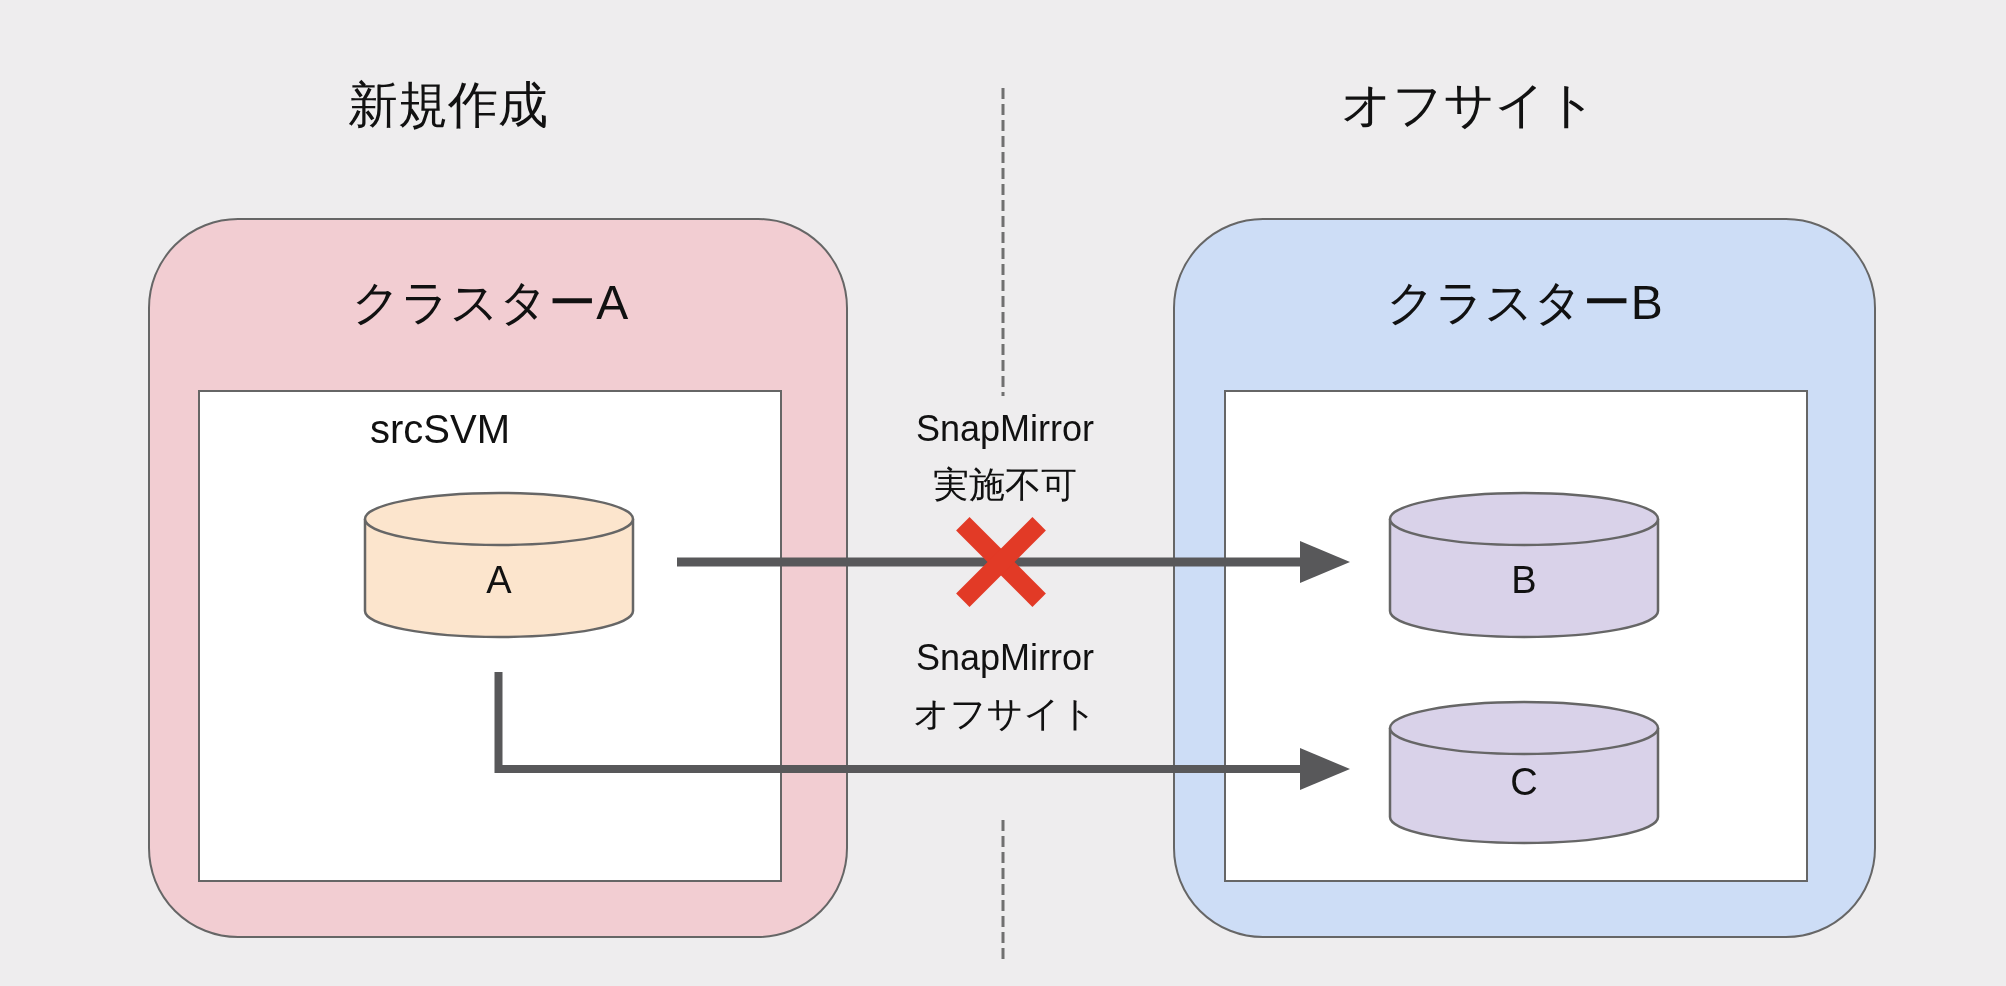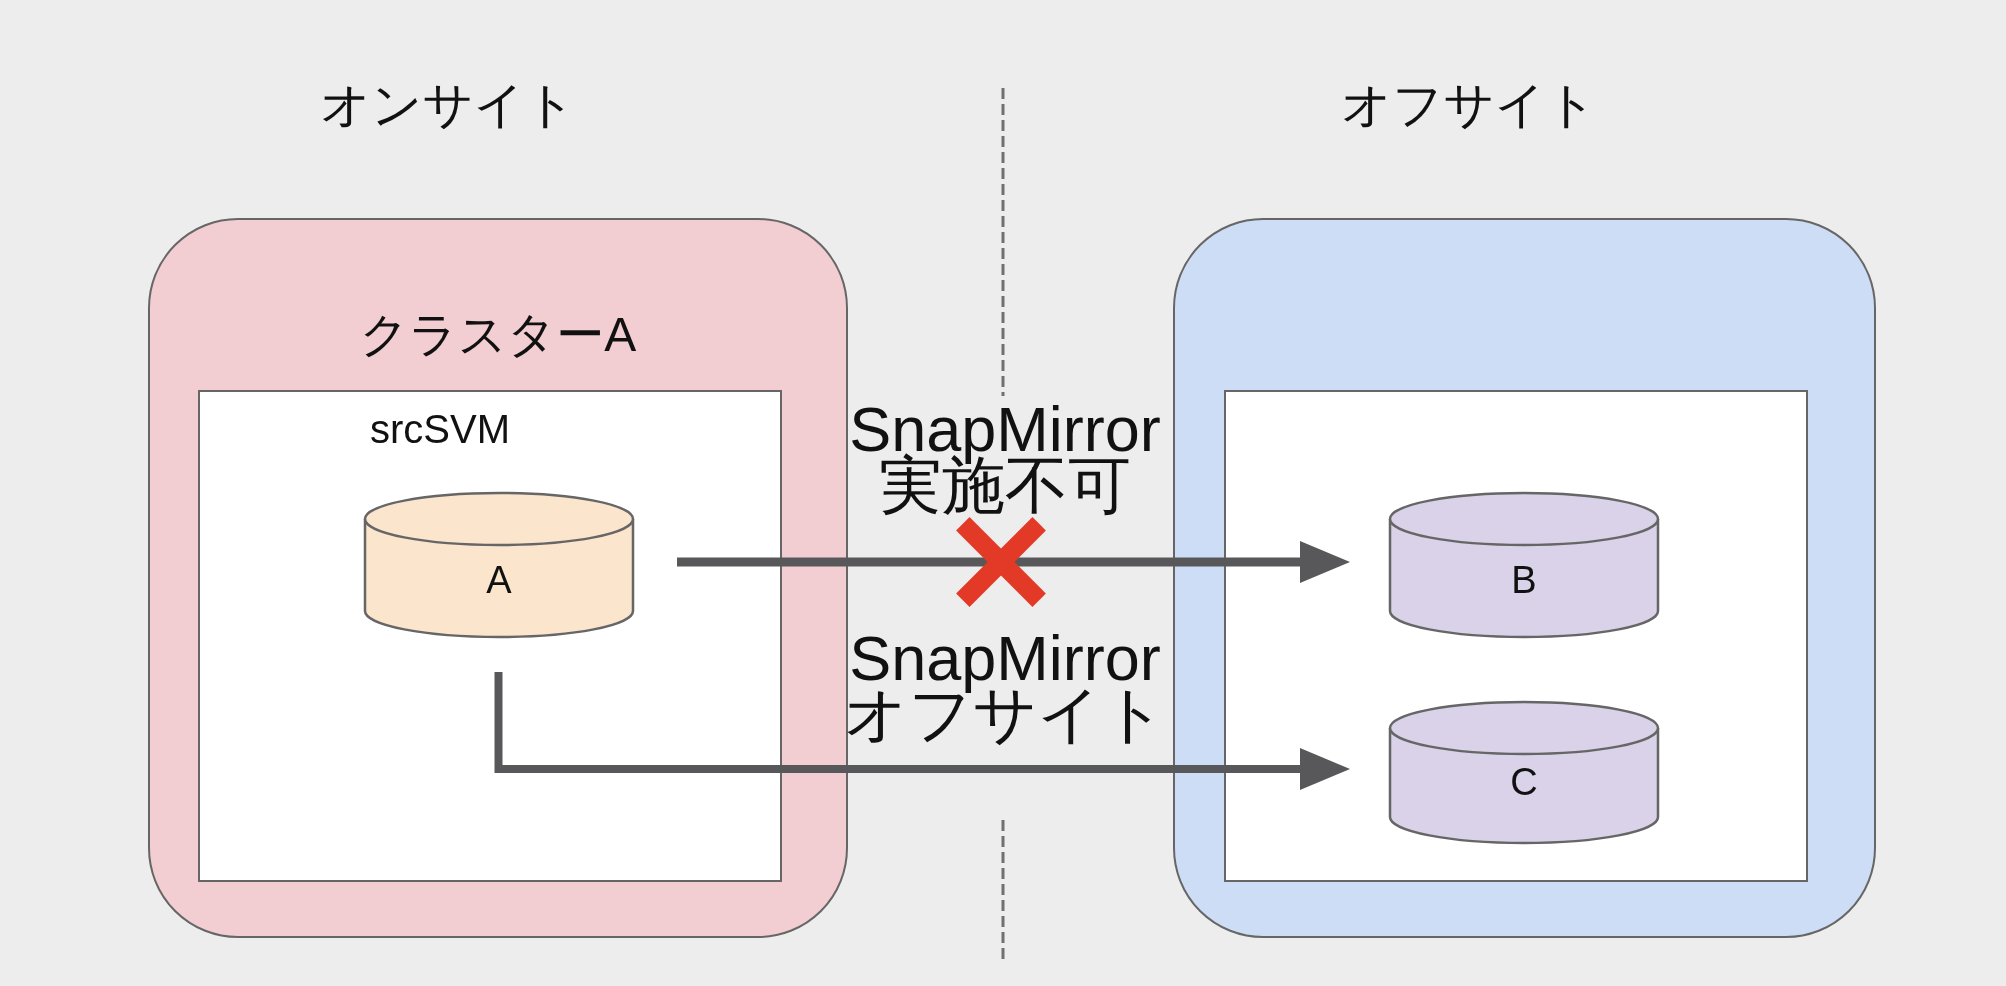--- a/index.html
+++ b/index.html
@@ -11,48 +11,49 @@
   body{background:var(--background);font-family:"Liberation Sans","DejaVu Sans",sans-serif;color:var(--text);}
   .stage{position:relative;width:2006px;height:986px;background:var(--background);overflow:hidden;}
   .abs{position:absolute;}
   .site-title{top:75px;width:600px;height:60px;line-height:60px;font-size:50px;text-align:center;white-space:nowrap;}
   .title-left{left:148px;}
   .title-right{left:1169px;text-align:center;}
   .cluster{border:2.5px solid var(--box_border);border-radius:90px;box-sizing:border-box;}
   .cluster-a{left:148px;top:218px;width:700px;height:720px;background:var(--cluster_a_fill);}
   .cluster-b{left:1173px;top:218px;width:703px;height:720px;background:var(--cluster_b_fill);}
   .cluster-label{top:275px;height:56px;line-height:56px;font-size:48px;text-align:center;white-space:nowrap;}
-  .cluster-label.a{left:148px;width:700px;margin-top:32px;}
+  .cluster-label.a{left:140px;width:700px;}
   .cluster-label.b{left:1173px;width:703px;}
   .svm-box{background:var(--white);border:2.5px solid var(--box_border);box-sizing:border-box;width:584px;height:492px;top:390px;}
   .svm-a{left:198px;}
   .svm-b{left:1224px;}
   .svm-label{top:405px;height:48px;line-height:48px;font-size:40px;text-align:center;width:484px;white-space:nowrap;}
   .svm-label.a{left:198px;}
   .svm-label.b{left:1224px;}
   .vol-label{width:268px;height:48px;line-height:48px;font-size:38px;text-align:center;}
   .vol-a{left:365px;top:556px;}
   .vol-b{left:1390px;top:556px;}
   .vol-c{left:1390px;top:758px;}
-  .sm-label{left:805px;width:400px;text-align:center;font-size:63px;line-height:56px;white-space:nowrap;}
+  .sm-label{left:805px;width:400px;text-align:center;font-size:36px;line-height:56px;white-space:nowrap;}
   .sm-1{top:401px;}
   .sm-2{top:630px;}
   svg.overlay{position:absolute;left:0;top:0;width:2006px;height:986px;}
 </style>
 </head>
 <body>
 
 <div class="stage">
 
-  <div class="abs site-title title-left">オンサイト</div>
+  <div class="abs site-title title-left">新規作成</div>
   <div class="abs site-title title-right">オフサイト</div>
 
   <div class="abs cluster cluster-a"></div>
   <div class="abs cluster cluster-b"></div>
   <div class="abs cluster-label a">クラスターA</div>
+  <div class="abs cluster-label b">クラスターB</div>
 
   <div class="abs svm-box svm-a"></div>
   <div class="abs svm-box svm-b"></div>
   <div class="abs svm-label a">srcSVM</div>
 
   <svg class="overlay" viewBox="0 0 2006 986">
 
     <g>
       <line x1="1003" y1="88" x2="1003" y2="396" style="stroke:var(--dash);stroke-width:3;stroke-dasharray:11 5;"></line>
       <line x1="1003" y1="820" x2="1003" y2="963" style="stroke:var(--dash);stroke-width:3;stroke-dasharray:11 5;"></line>

